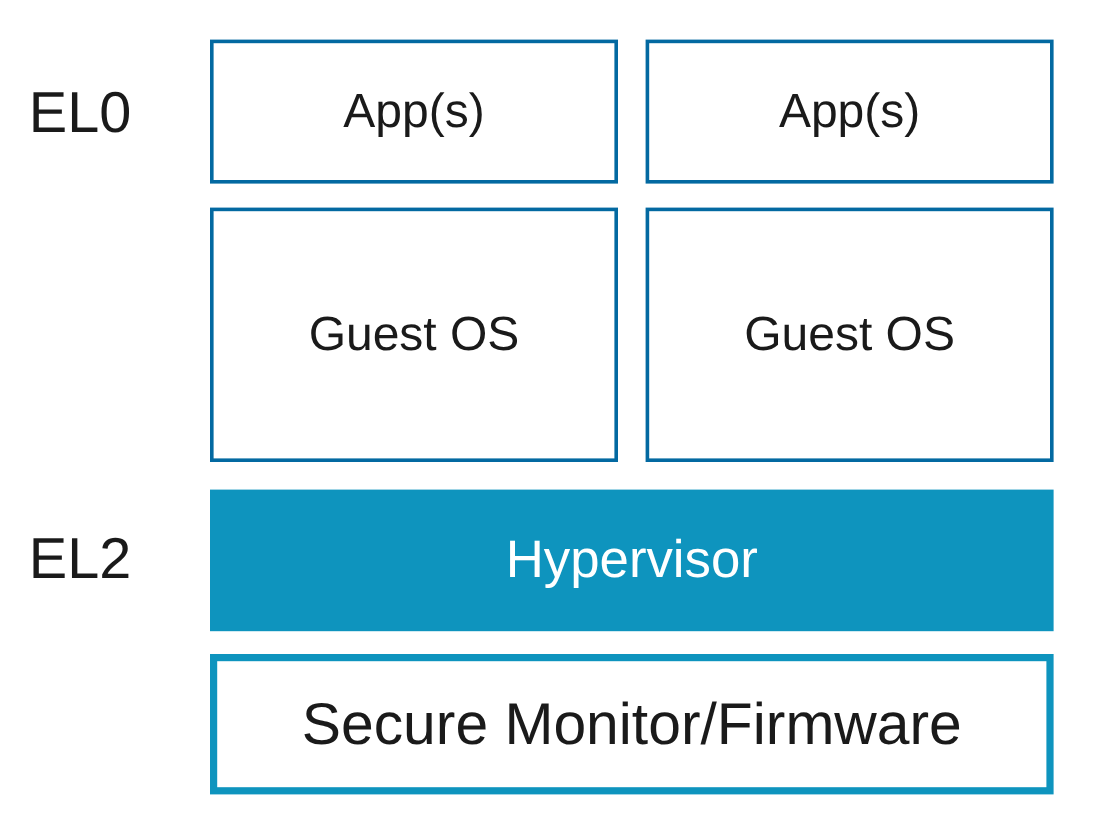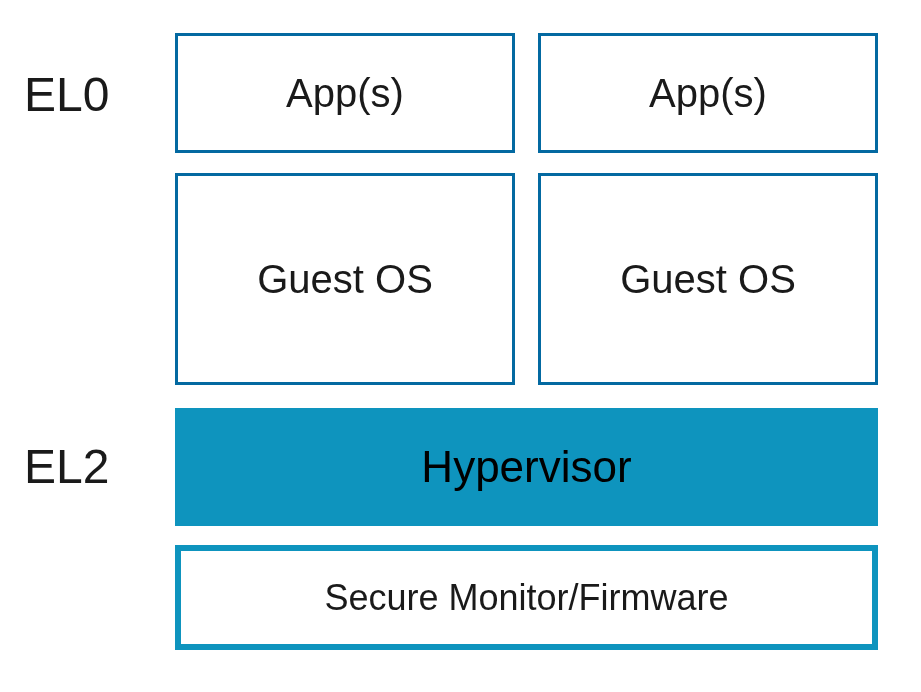--- a/index.html
+++ b/index.html
@@ -35,36 +35,36 @@
     background: #ffffff;
     color: #1a1a1a;
     font-size: 40px;
     text-align: center;
   }
   .green-box { border: 3px solid #0369a1; }
   .blue-box  { border: 6px solid #0e94be; }
   .fill-blue {
     background: #0e94be;
     border: none;
-    color: #000000;
+    color: #ffffff;
   }
   
   #label-el0 { top: 71px; }
   #box-app-1 { left: 175px; top: 33px;  width: 340px; height: 120px; }
   #box-app-2 { left: 538px; top: 33px;  width: 340px; height: 120px; }
   
   #label-el1 { top: 255px; }
   #box-guest-1 { left: 175px; top: 173px; width: 340px; height: 212px; }
   #box-guest-2 { left: 538px; top: 173px; width: 340px; height: 212px; }
   
   #label-el2 { top: 443px; }
   #box-hypervisor { left: 175px; top: 408px; width: 703px; height: 118px; font-size: 44px; }
   
   #label-el3 { top: 582px; }
-  #box-monitor { left: 175px; top: 545px; width: 703px; height: 105px; font-size: 36px; }
+  #box-monitor { left: 175px; top: 545px; width: 703px; height: 117px; font-size: 49px; }
   
   #watermark {
     position: absolute;
     right: 6px;
     bottom: 14px;
     font-size: 30px;
     color: rgba(170, 170, 170, 0.85);
     text-shadow: 1px 1px 0 rgba(255,255,255,0.9), -1px -1px 0 rgba(255,255,255,0.5);
     letter-spacing: 1px;
     white-space: nowrap;

